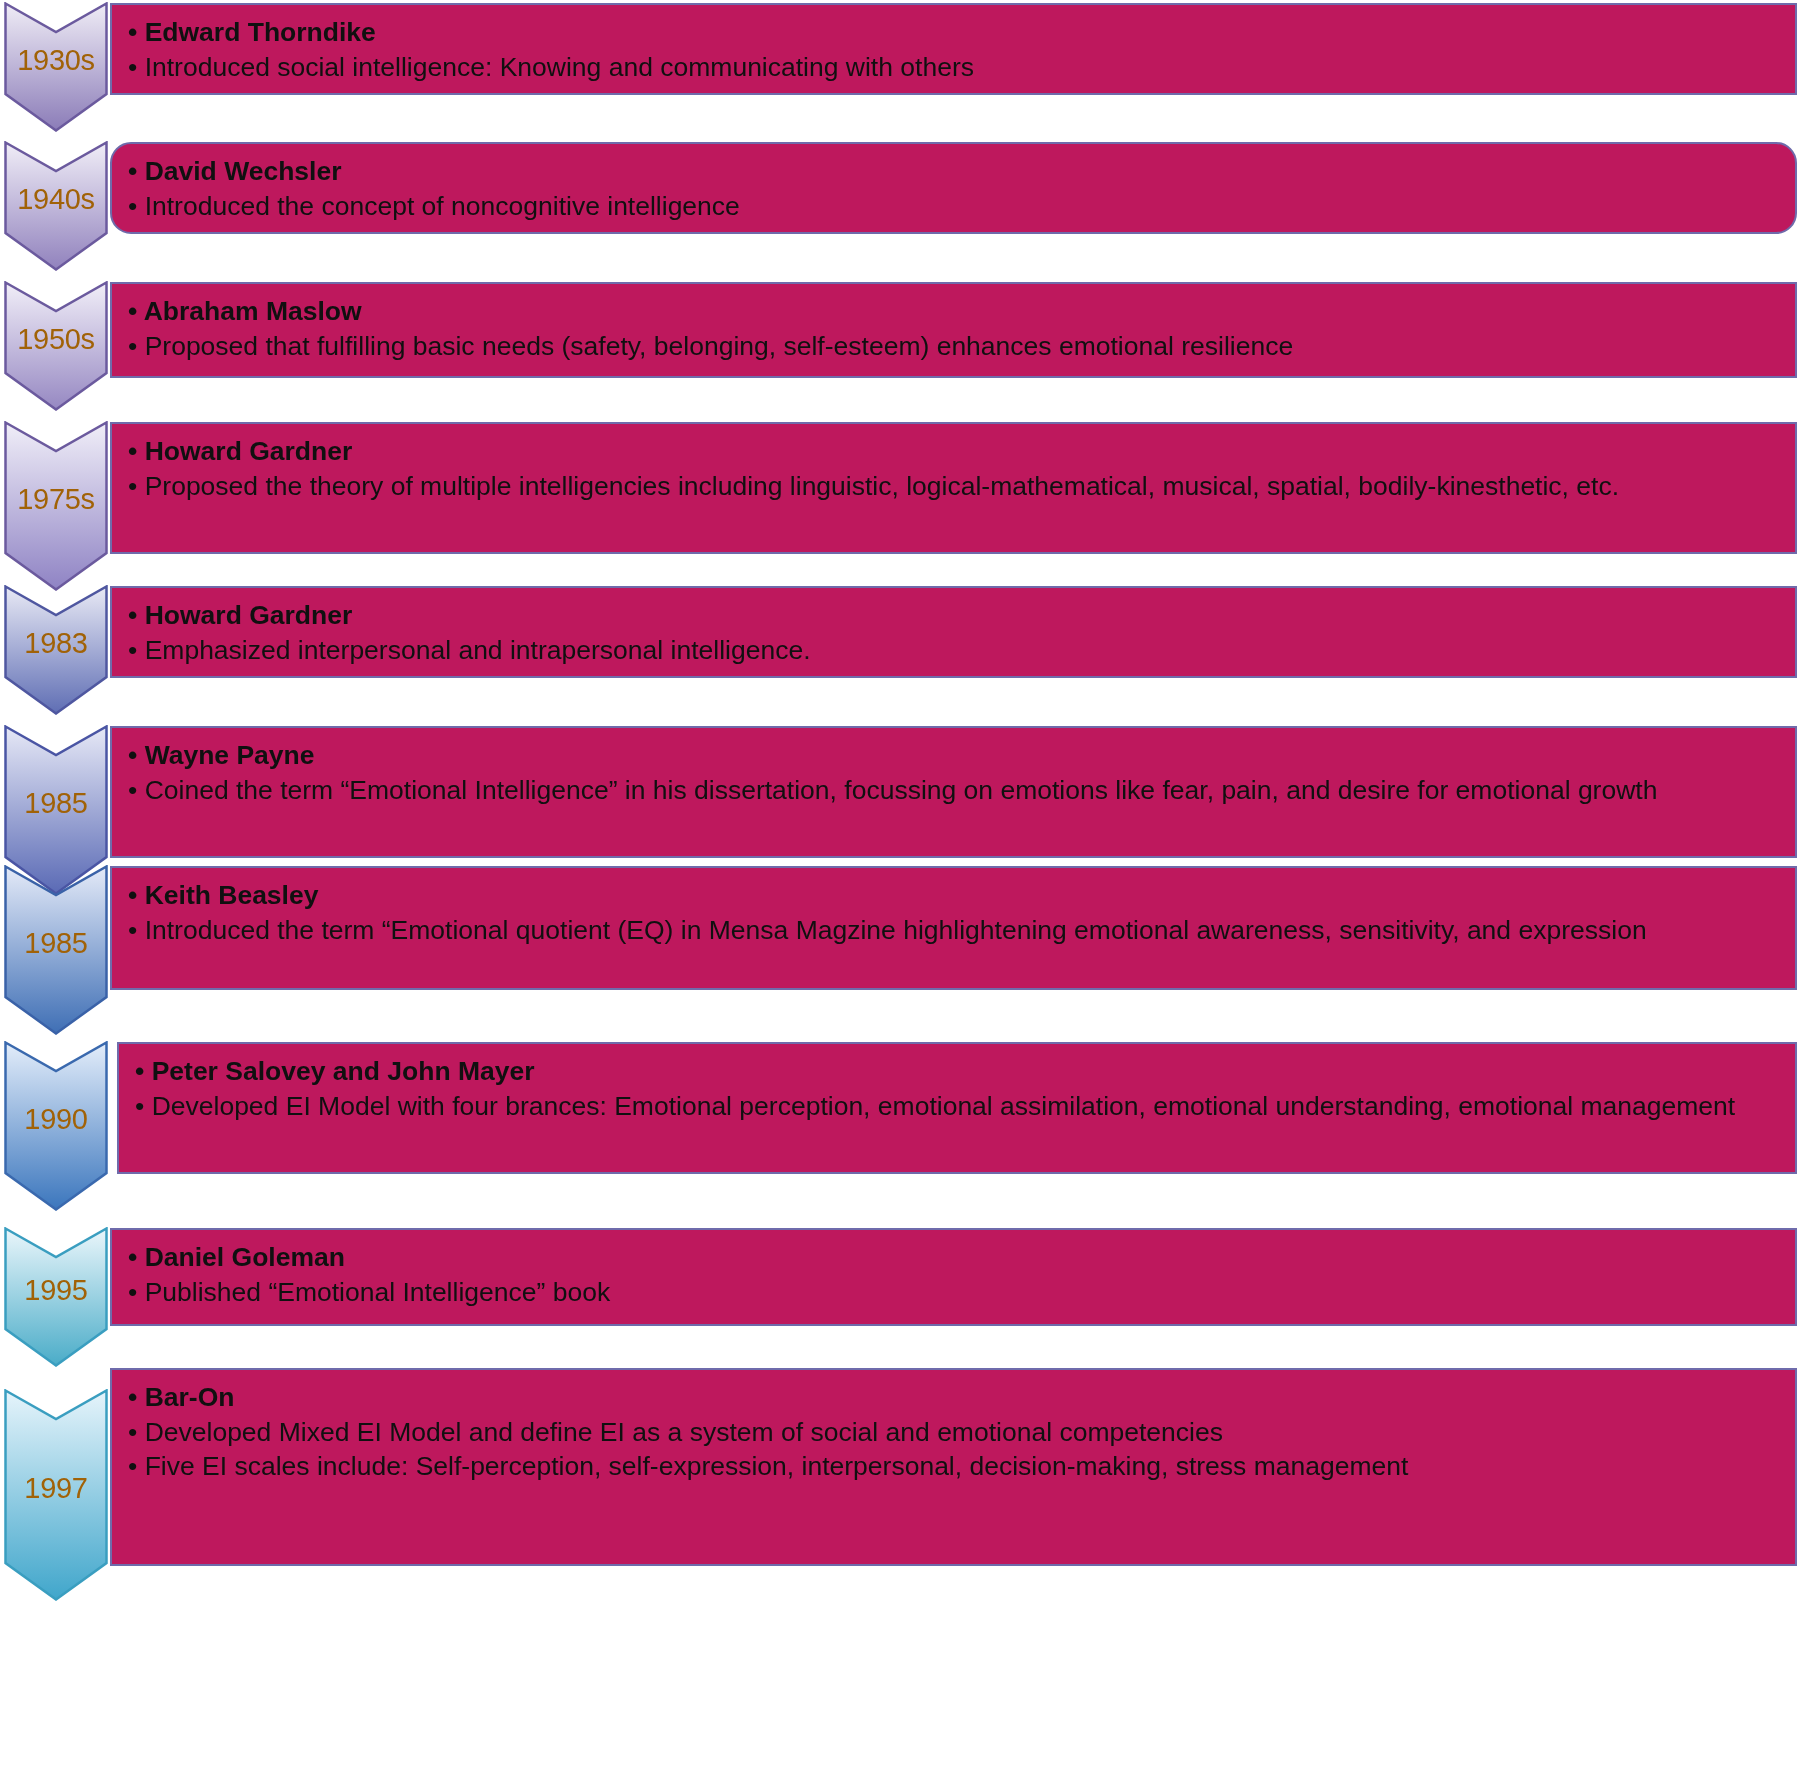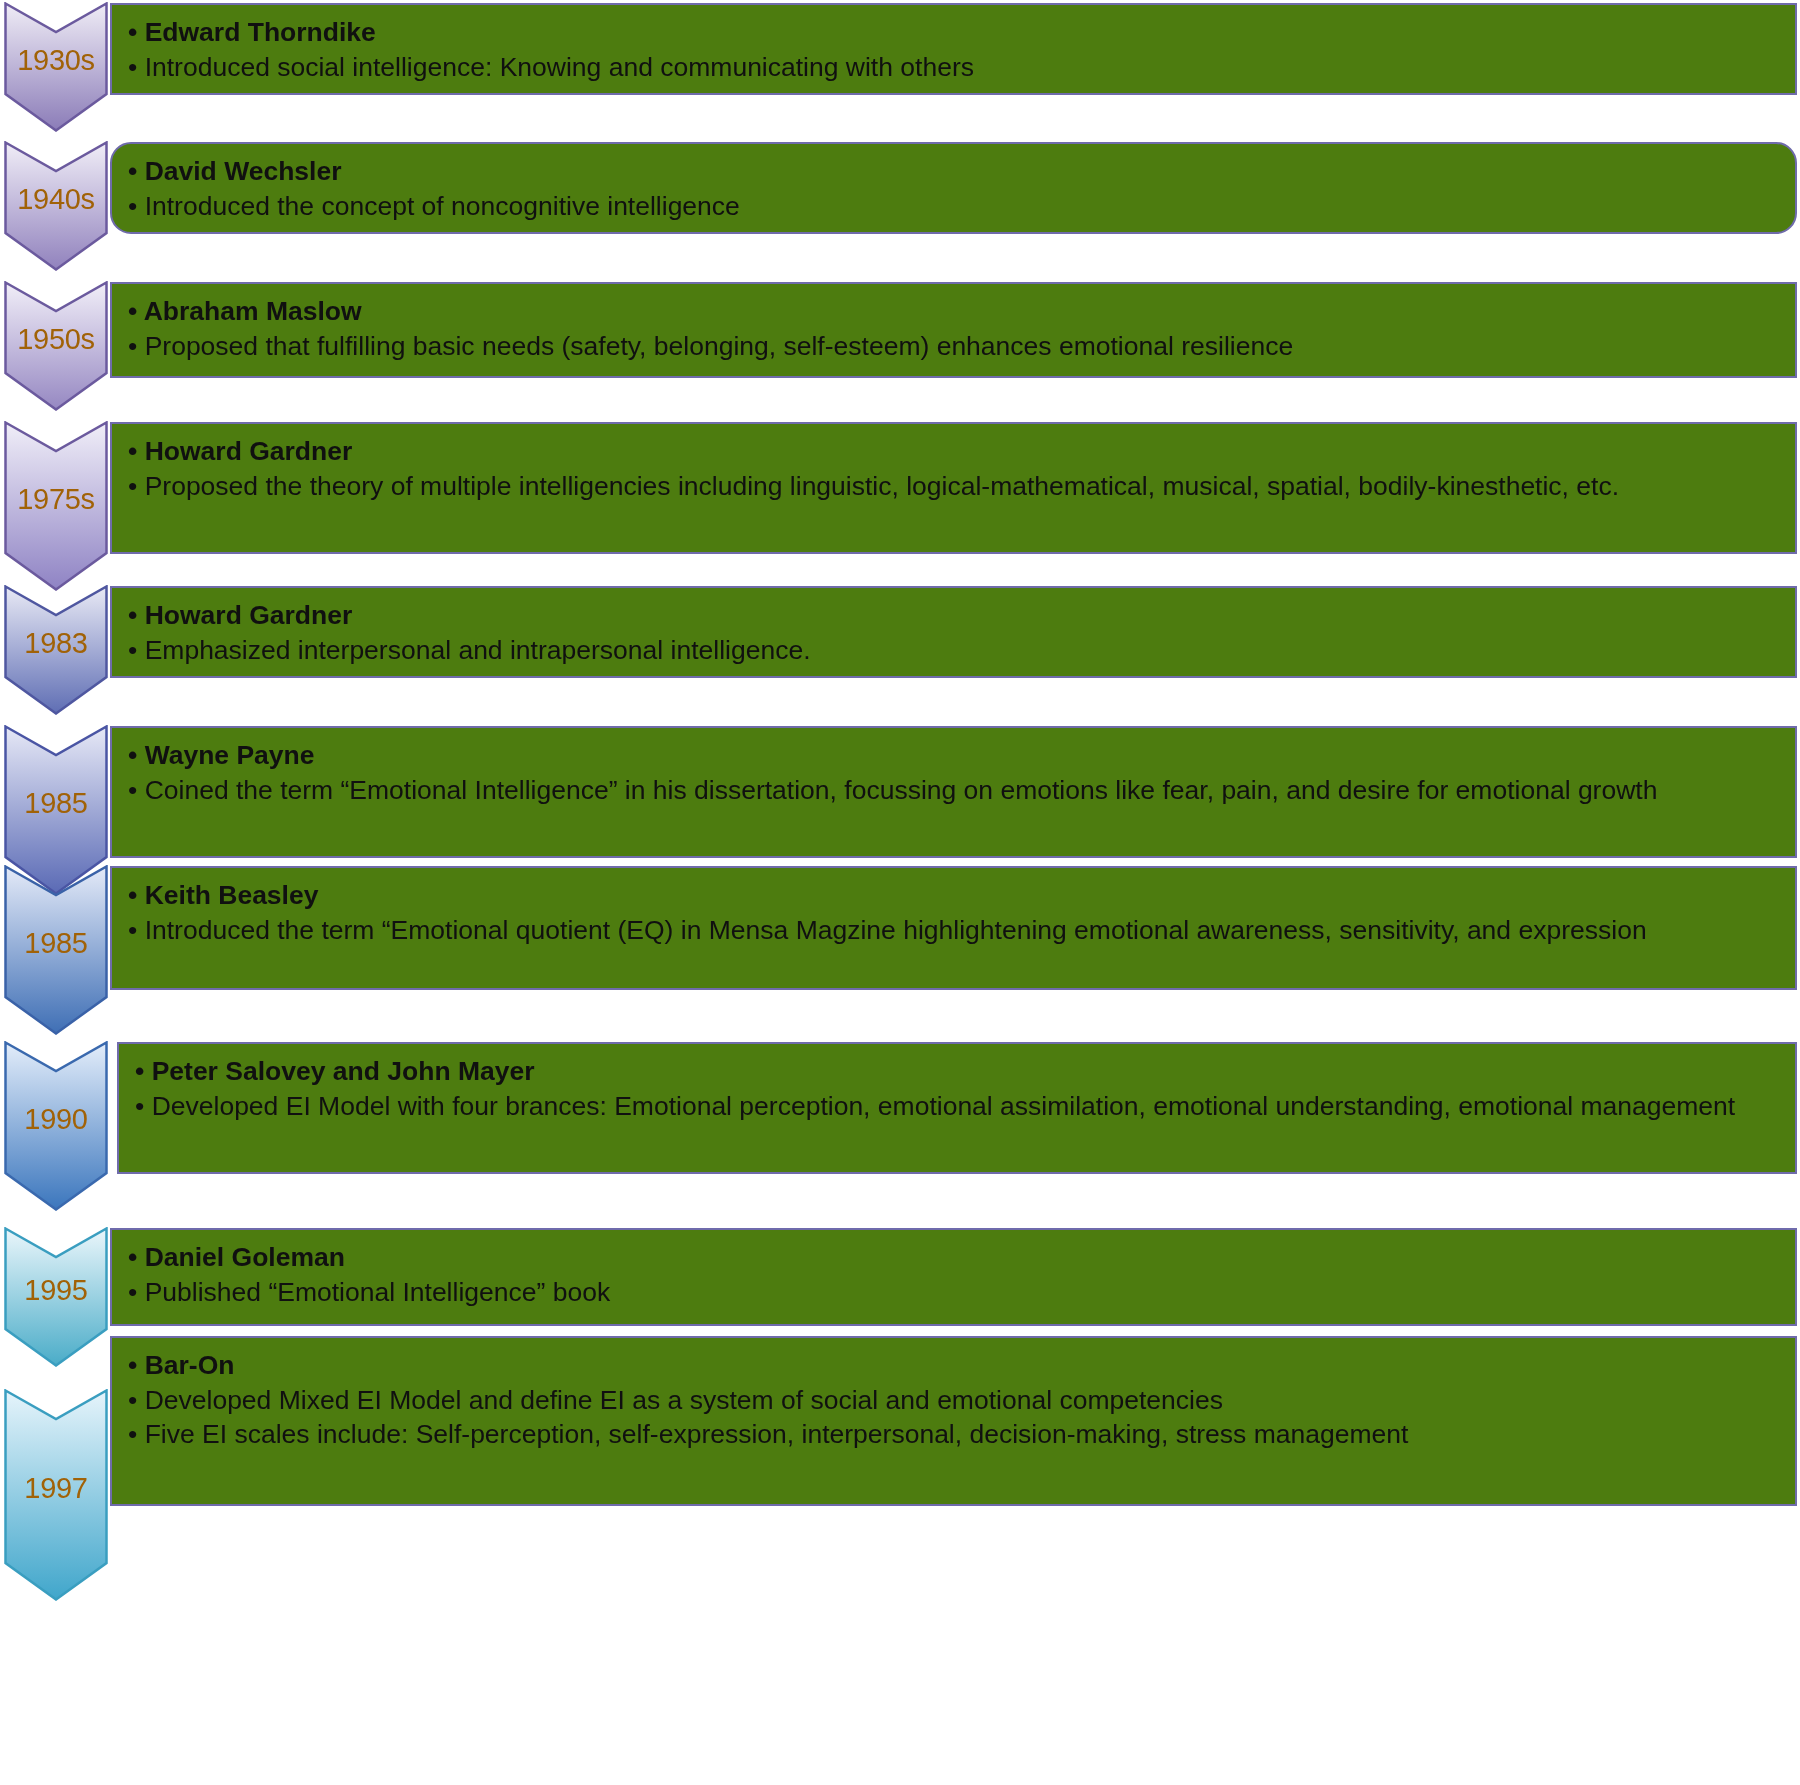--- a/index.html
+++ b/index.html
@@ -47,21 +47,21 @@
     letter-spacing: -0.3px;
     pointer-events: none;
   }
 
   
   .box {
     position: absolute;
     left: 110px;
     right: 3px;
     top: 0;
-    background: #4d7c0f;
+    background: #be185d;
     border: 2px solid #6f6bab;
     padding: 10px 14px 10px 16px;
   }
 
   .bullet-line {
     display: block;
     font-size: 26.5px;
     line-height: 1.31;
     color: #101010;
     text-indent: -18px;
@@ -243,19 +243,19 @@
           <defs>
             <linearGradient id="grad9" x1="0" y1="0" x2="0" y2="1">
               <stop offset="0%" stop-color="#e6f4fb"></stop>
               <stop offset="100%" stop-color="#40a6cb"></stop>
             </linearGradient>
           </defs>
           <path d="M1.5,1.5 L52,30 L102.5,1.5 L102.5,174 L52,210.5 L1.5,174 Z" fill="url(#grad9)" stroke="#3a9ec0" stroke-width="2.5" stroke-linejoin="miter"></path>
         </svg>
         <span class="yeartext" style="top: 83px;">1997</span>
       </div>
-      <div class="box" style="top: 1336px; height: 170px; border-color: rgb(111, 107, 171);">
+      <div class="box" style="top: 1368px; height: 198px; border-color: rgb(111, 107, 171);">
         <div class="bullet-line bold">• Bar-On</div>
         <div class="bullet-line">• Developed Mixed EI Model and define EI as a system of social and emotional competencies</div>
         <div class="bullet-line">• Five EI scales include: Self-perception, self-expression, interpersonal, decision-making, stress management</div>
       </div>
     </div>
   </div>
 
 </body></html>

